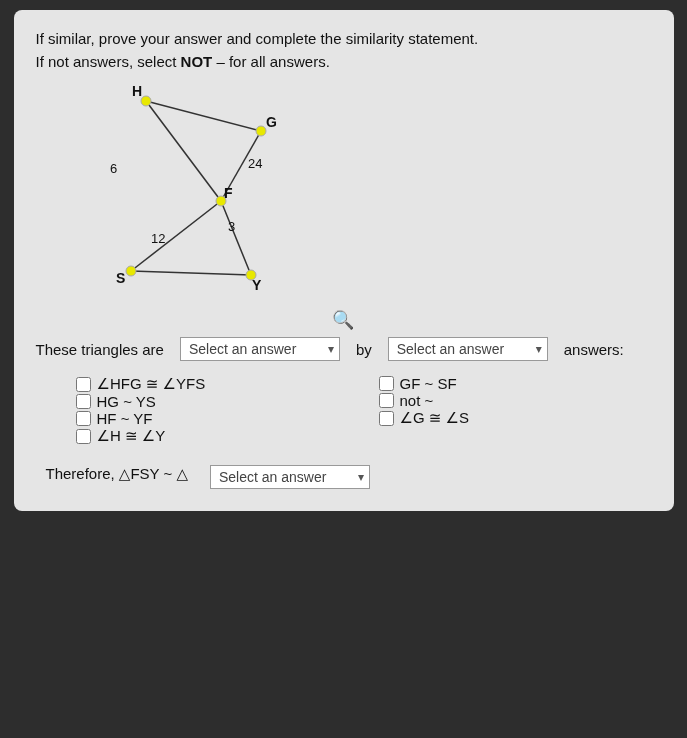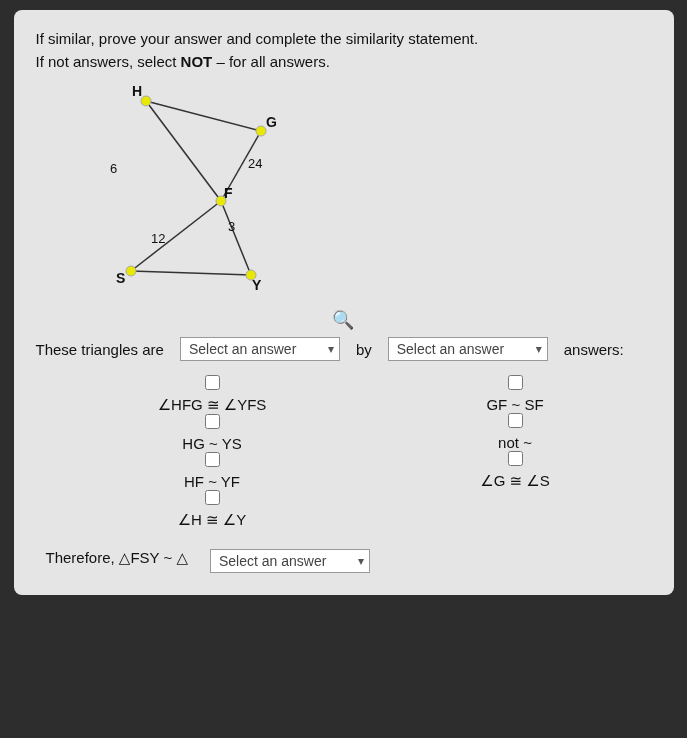--- a/index.html
+++ b/index.html
@@ -76,21 +76,20 @@
       grid-template-columns: 1fr 1fr;
       gap: 6px 30px;
       margin-bottom: 20px;
       padding-left: 40px;
     }
     .checkbox-item {
       display: flex;
       align-items: center;
       gap: 6px;
       font-size: 15px;
-      flex-direction: column;
     }
     .checkbox-item input[type="checkbox"] {
       width: 15px;
       height: 15px;
       cursor: pointer;
     }
     .therefore-row {
       font-size: 15px;
       display: flex;
       flex-wrap: wrap;

